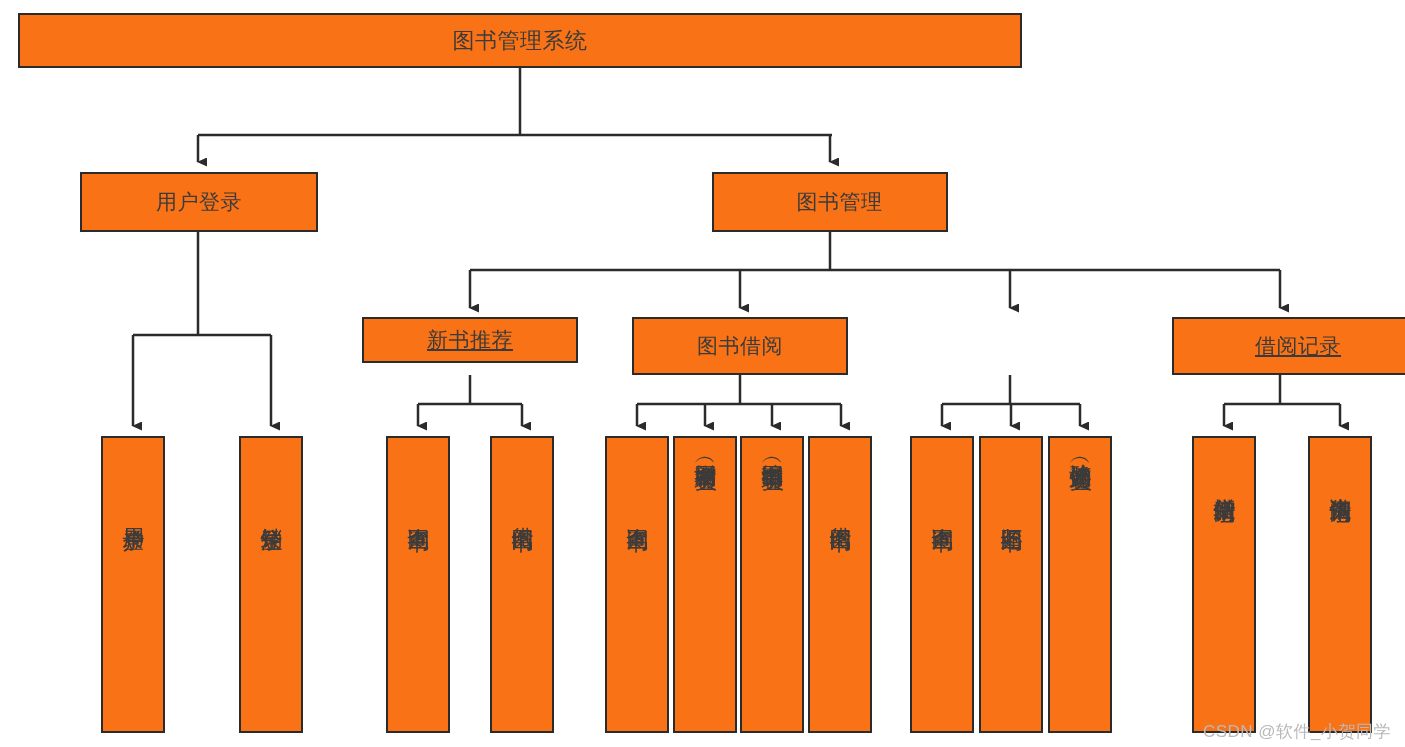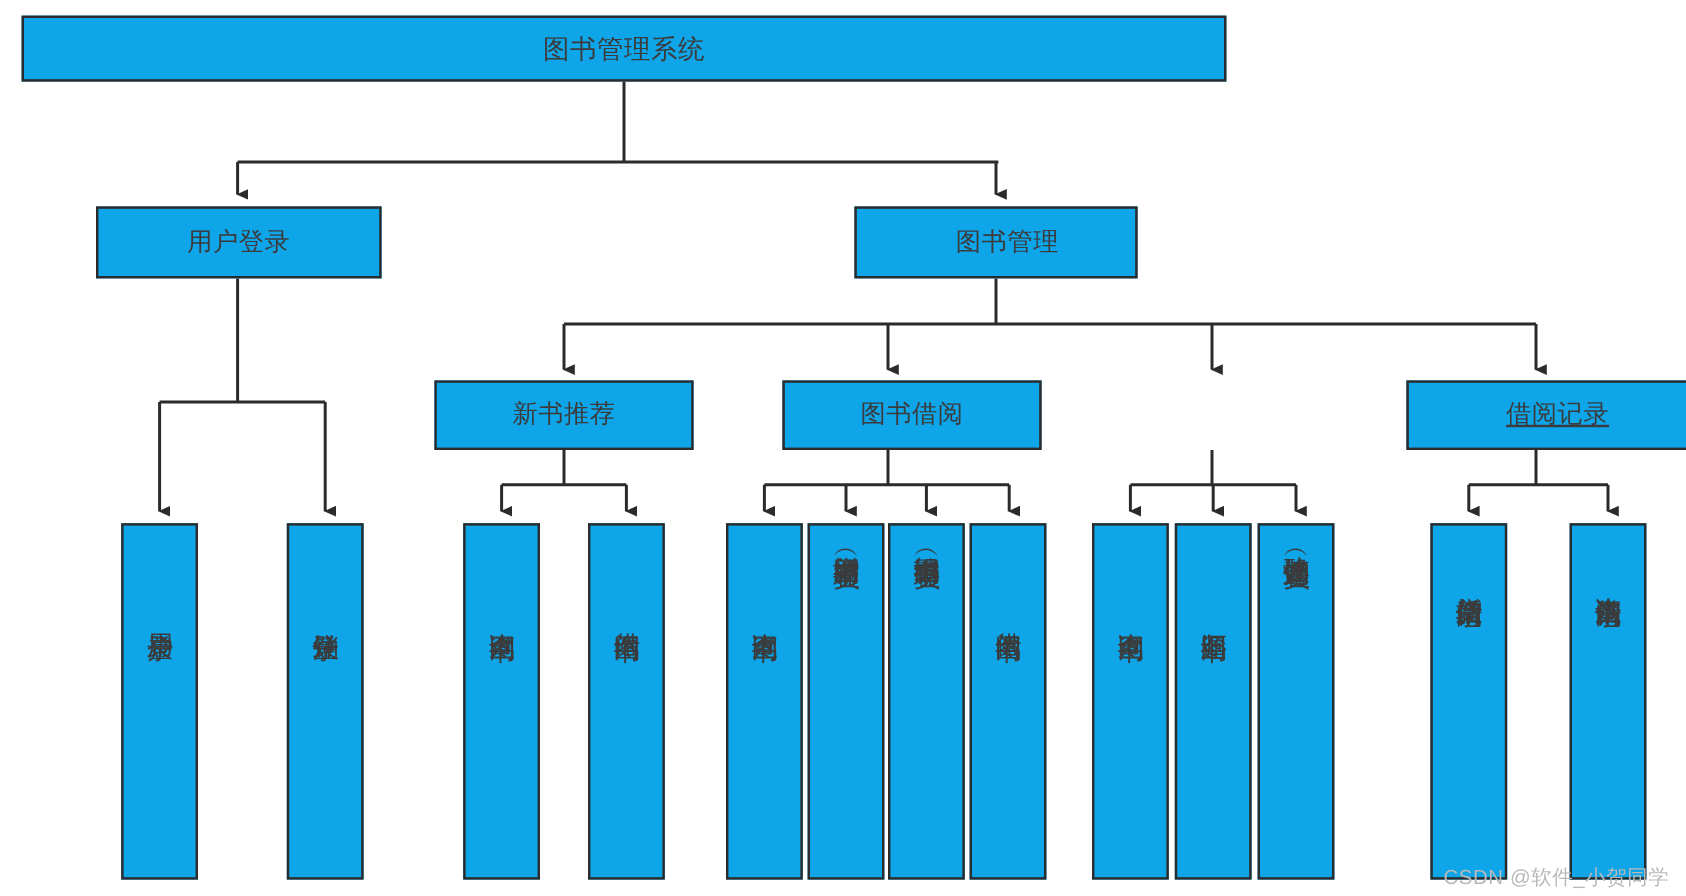--- a/index.html
+++ b/index.html
@@ -20,21 +20,21 @@
   #edges-layer {
     position: absolute;
     left: 0;
     top: 0;
     width: 1405px;
     height: 747px;
   }
   .node {
     position: absolute;
     box-sizing: border-box;
-    background: #0ea5e9;
+    background: #f97316;
     border: 2.5px solid #2b2b2b;
     display: flex;
     align-items: center;
     justify-content: center;
     color: #3b3b3b;
     z-index: 2;
   }
   .node .label {
     display: block;
     text-align: center;
@@ -132,24 +132,24 @@
     <span class="label">图书管理系统</span>
   </div>
 
   <div class="node horizontal" style="left:80px; top:172px; width:238px; height:60px;">
     <span class="label">用户登录</span>
   </div>
   <div class="node horizontal" style="left:712px; top:172px; width:236px; height:60px;padding-left:19px;">
     <span class="label">图书管理</span>
   </div>
 
-  <div class="node horizontal" style="left:362px; top:317px; width:216px; height:58px;">
+  <div class="node horizontal" style="left:362px; top:317px; width:216px; height:46px;text-decoration:underline;">
     <span class="label">新书推荐</span>
   </div>
-  <div class="node horizontal" style="left:632px; top:317px; width:216px; height:58px;margin-left:20px;">
+  <div class="node horizontal" style="left:632px; top:317px; width:216px; height:58px;">
     <span class="label">图书借阅</span>
   </div>
   <div class="node horizontal" style="left:1172px; top:317px; width:252px; height:58px;text-decoration:underline;">
     <span class="label">借阅记录</span>
   </div>
 
   <div class="node vertical" style="left:101px; top:436px; width:64px; height:297px; padding-top:72px;">
     <span class="label">用户登录</span>
   </div>
   <div class="node vertical" style="left:239px; top:436px; width:64px; height:297px; padding-top:72px;">

